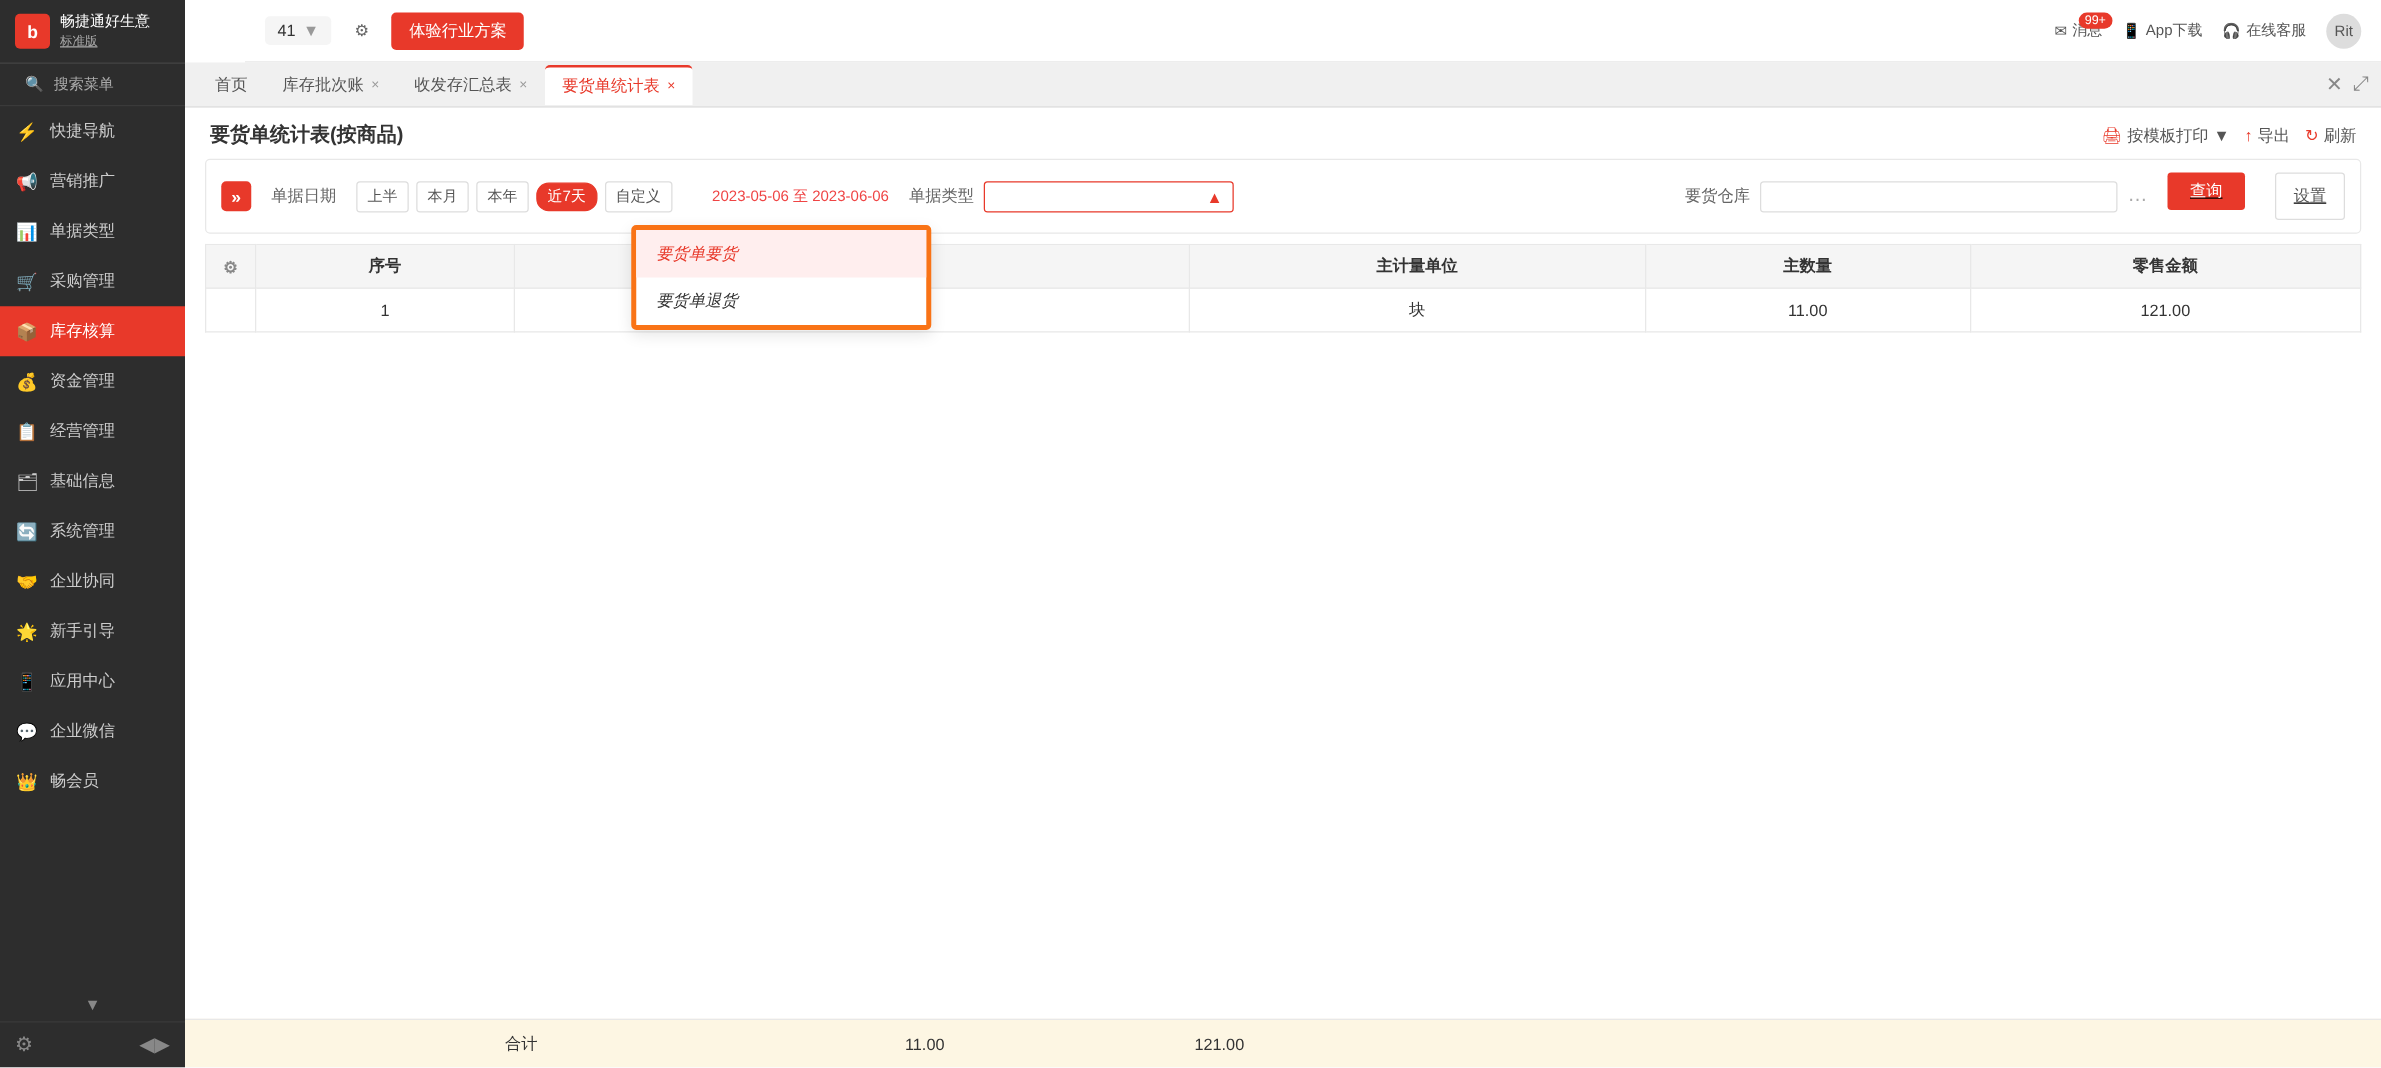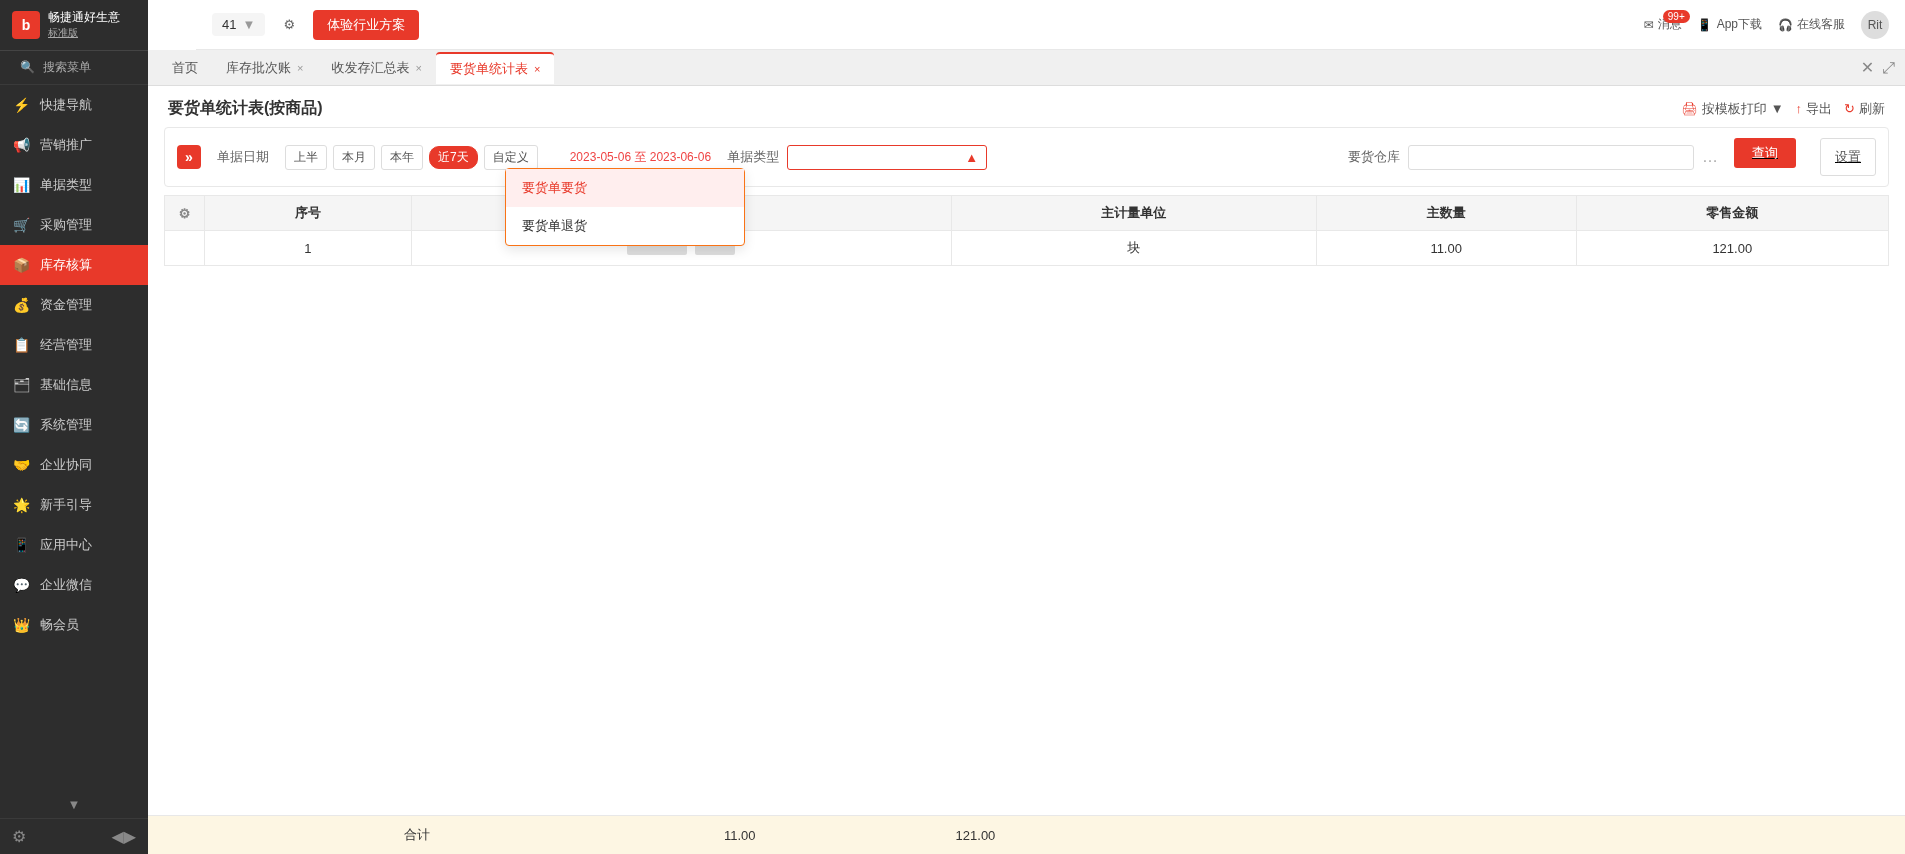--- a/index.html
+++ b/index.html
@@ -360,28 +360,29 @@
       border: 1px solid #ddd;
       border-radius: 3px;
       padding: 9px 14px;
       font-size: 13px;
       cursor: pointer;
     }
 
     
     .dropdown-overlay {
       position: absolute;
-      top: 40px;
+      top: 52px;
       left: 340px;
       z-index: 100;
       background: #fff;
-      border: 1px solid #f97316;
+      border: 4px solid #f97316;
       border-radius: 4px;
       box-shadow: 0 4px 12px rgba(0,0,0,0.1);
       width: 240px;
+      font-style: italic;
     }
     .dropdown-item {
       padding: 10px 16px;
       font-size: 13px;
       color: #333;
       cursor: pointer;
     }
     .dropdown-item.selected { background: #ffeeee; color: #e8392a; }
 
     

